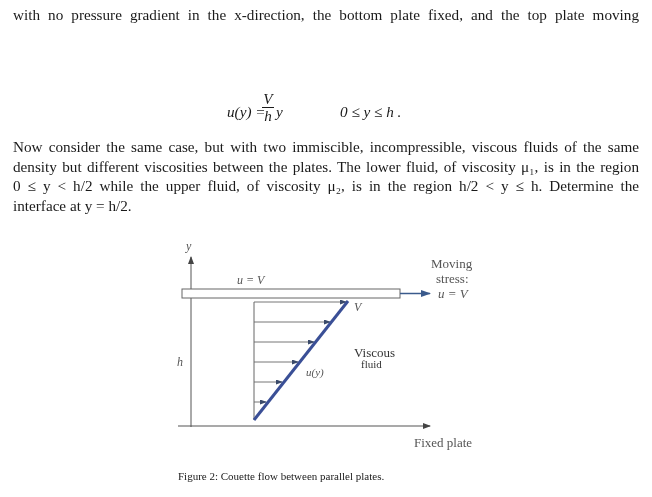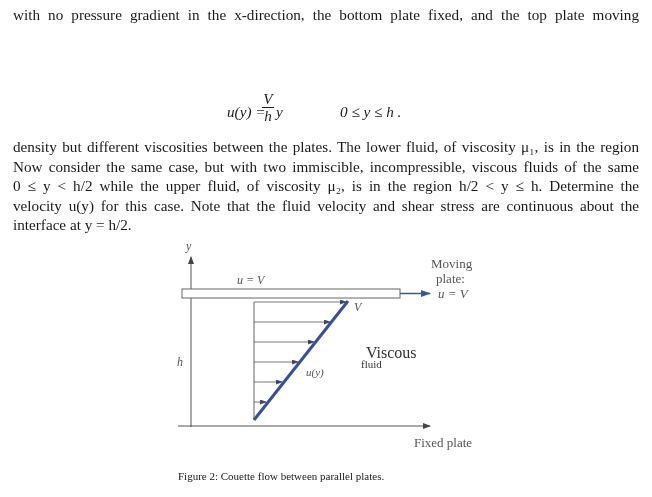--- a/index.html
+++ b/index.html
@@ -52,24 +52,23 @@
   <span class="frac">
     <span class="num m">V</span>
     <span class="bar"></span>
     <span class="den m">h</span>
   </span>
   <span class="after m">y</span>
   <span class="range m">0 ≤ y ≤ h .</span>
 </div>
 
 <div class="para" style="top:137px;">
+  <span class="line">Now consider the same case, but with two immiscible, incompressible, viscous fluids of the same</span>
   <span class="line">density but different viscosities between the plates. The lower fluid, of viscosity μ₁, is in the region</span>
-  <span class="line">Now consider the same case, but with two immiscible, incompressible, viscous fluids of the same</span>
   <span class="line">0 ≤ y &lt; h/2 while the upper fluid, of viscosity μ₂, is in the region h/2 &lt; y ≤ h. Determine the</span>
-  <span class="line">velocity u(y) for this case. Note that the fluid velocity and shear stress are continuous about the</span>
   <span class="line last">interface at y = h/2.</span>
 </div>
 
 <svg class="figure" width="652" height="497" viewBox="0 0 652 497">
   <defs>
     <marker id="ah" markerWidth="8" markerHeight="6" refX="7" refY="3" orient="auto" markerUnits="userSpaceOnUse">
       <path d="M0,0 L8,3 L0,6 Z" fill="#444"></path>
     </marker>
     <marker id="ahSmall" markerWidth="7" markerHeight="5" refX="6" refY="2.5" orient="auto" markerUnits="userSpaceOnUse">
       <path d="M0,0 L7,2.5 L0,5 Z" fill="#3a4a6a"></path>
@@ -97,22 +96,22 @@
     <line x1="254" y1="382" x2="282" y2="382" stroke="#666" stroke-width="0.9" marker-end="url(#ahSmall)"></line>
     <line x1="254" y1="402" x2="266" y2="402" stroke="#666" stroke-width="0.9" marker-end="url(#ahSmall)"></line>
   </g>
 
   <line x1="254" y1="420" x2="348" y2="301" stroke="#3a4f96" stroke-width="3"></line>
 </svg>
 
 <span class="fig-label m" style="left:186px; top:240px;">y</span>
 <span class="fig-label m" style="left:237px; top:274px;">u = V</span>
 <span class="fig-label" style="left:431px; top:257px; font-size:13px;">Moving</span>
-<span class="fig-label" style="left:436px; top:272px; font-size:13px;">plate:</span>
+<span class="fig-label" style="left:436px; top:272px; font-size:13px;">stress:</span>
 <span class="fig-label m" style="left:438px; top:287px; font-size:13px;">u = V</span>
 <span class="fig-label m" style="left:354px; top:301px;">V</span>
 <span class="fig-label m" style="left:177px; top:356px;">h</span>
 <span class="fig-label m" style="left:306px; top:366px; font-size:11px;">u(y)</span>
-<span class="fig-label" style="left:354px; top:346px; font-size:16px; color:#333;margin-left:12px;">Viscous</span>
+<span class="fig-label" style="left:354px; top:346px; font-size:13px; color:#333;">Viscous</span>
 <span class="fig-label" style="left:361px; top:358px; font-size:11px; color:#333;">fluid</span>
 <span class="fig-label" style="left:414px; top:436px; font-size:13px;">Fixed plate</span>
 
 <div class="caption">Figure 2: Couette flow between parallel plates.</div>
 
 </body></html>

